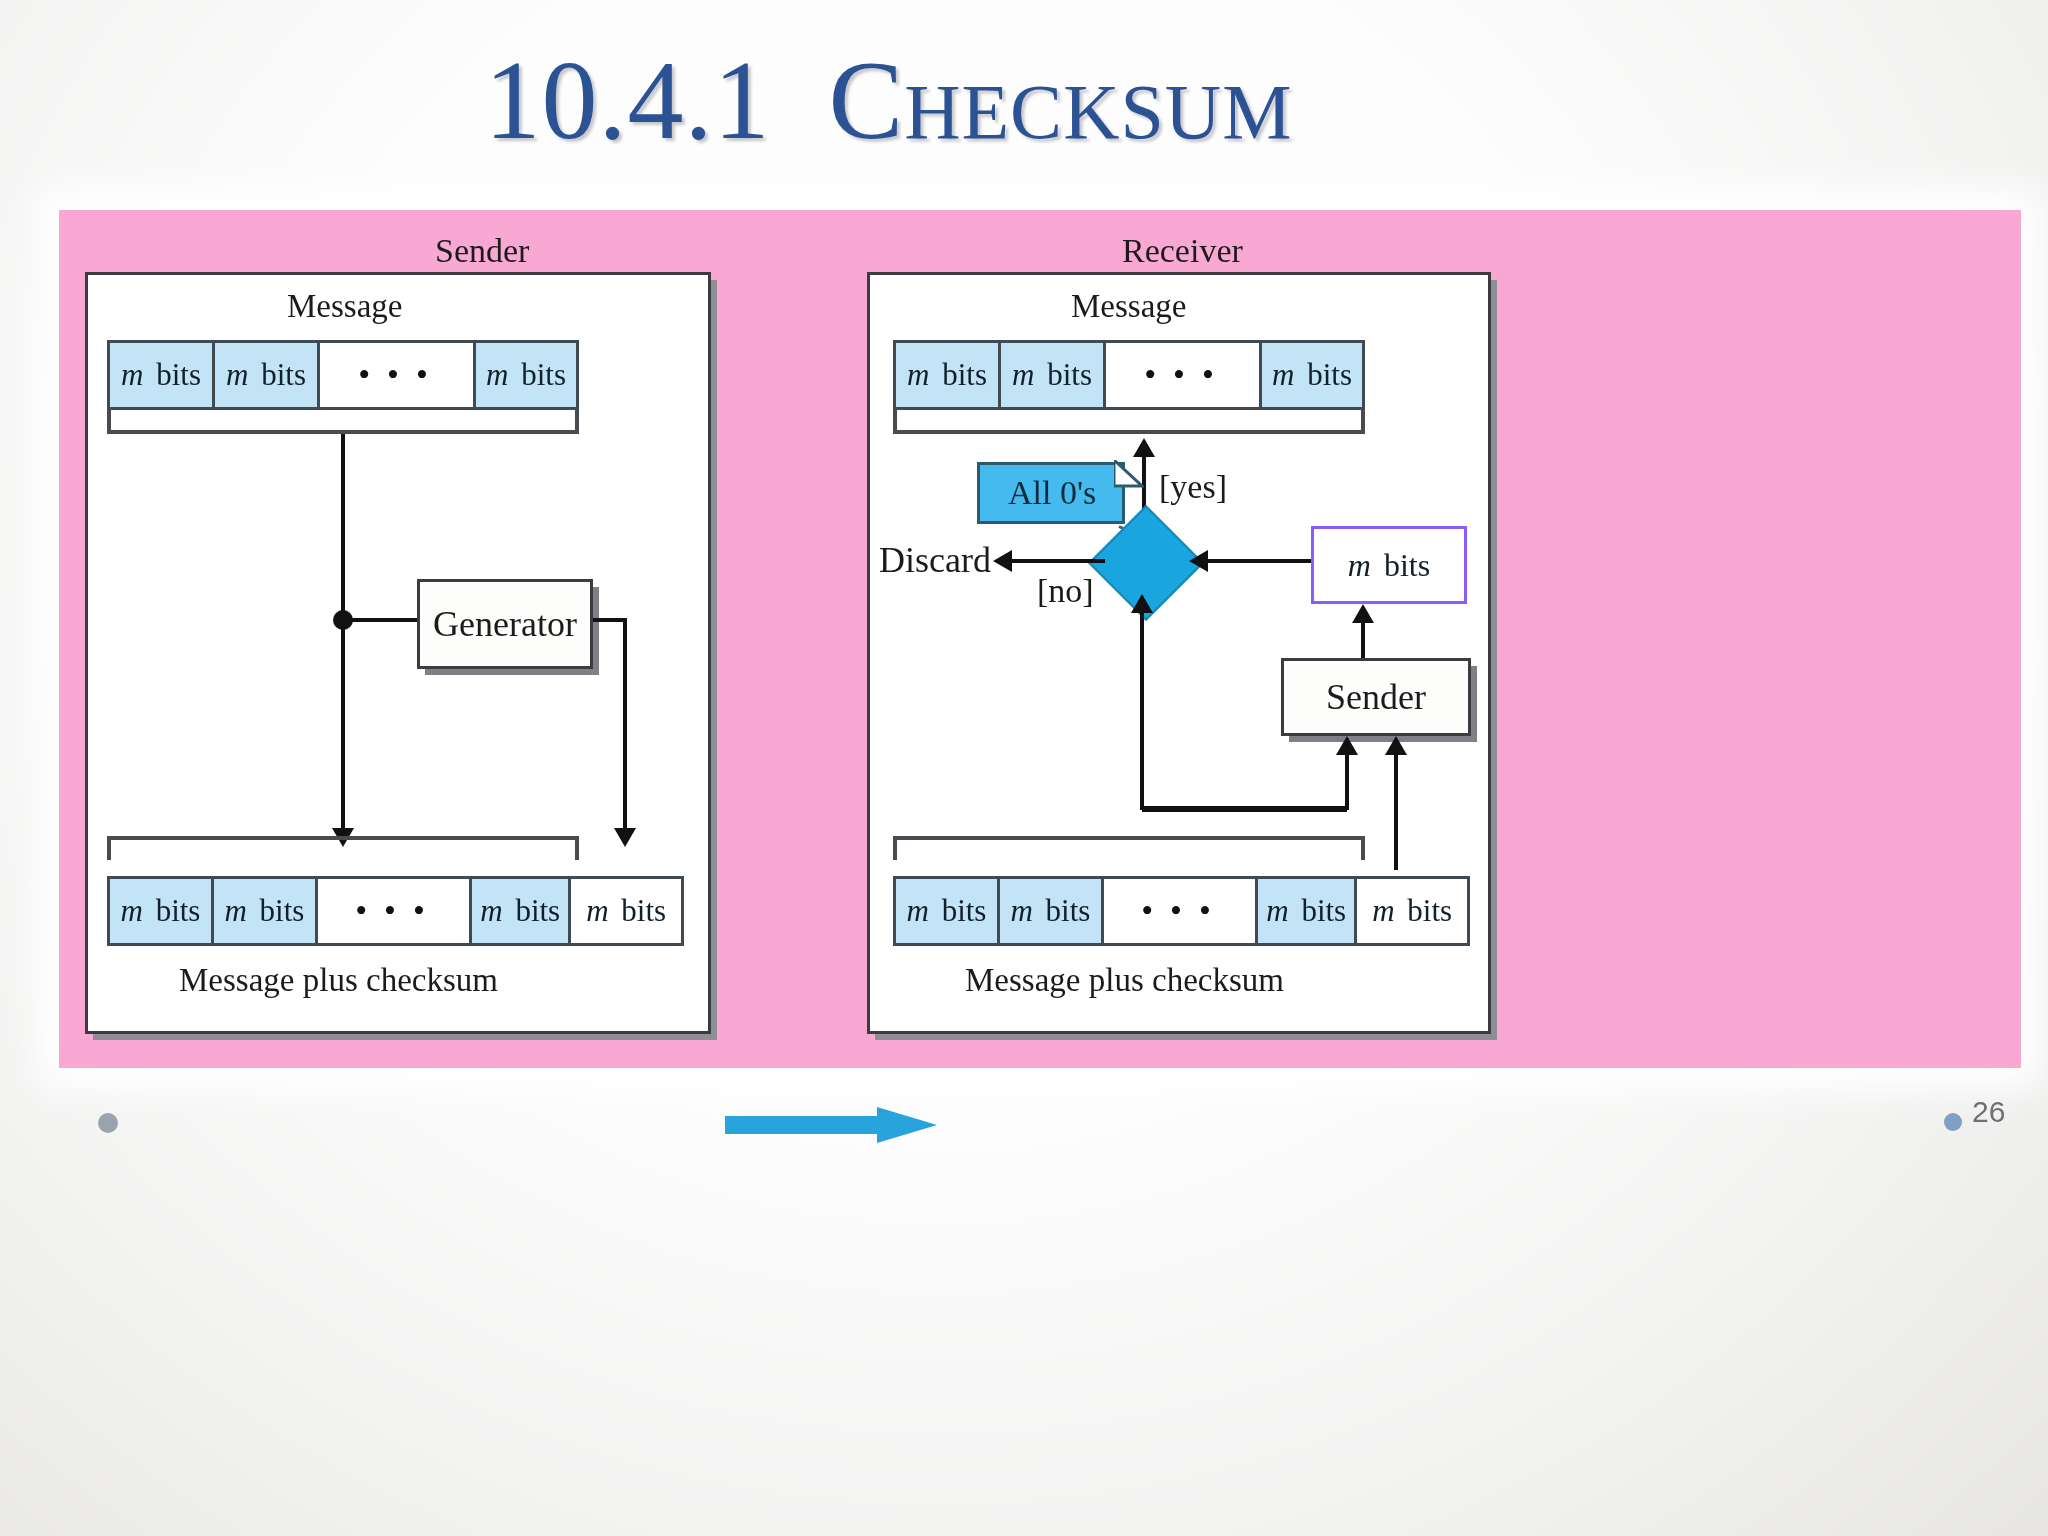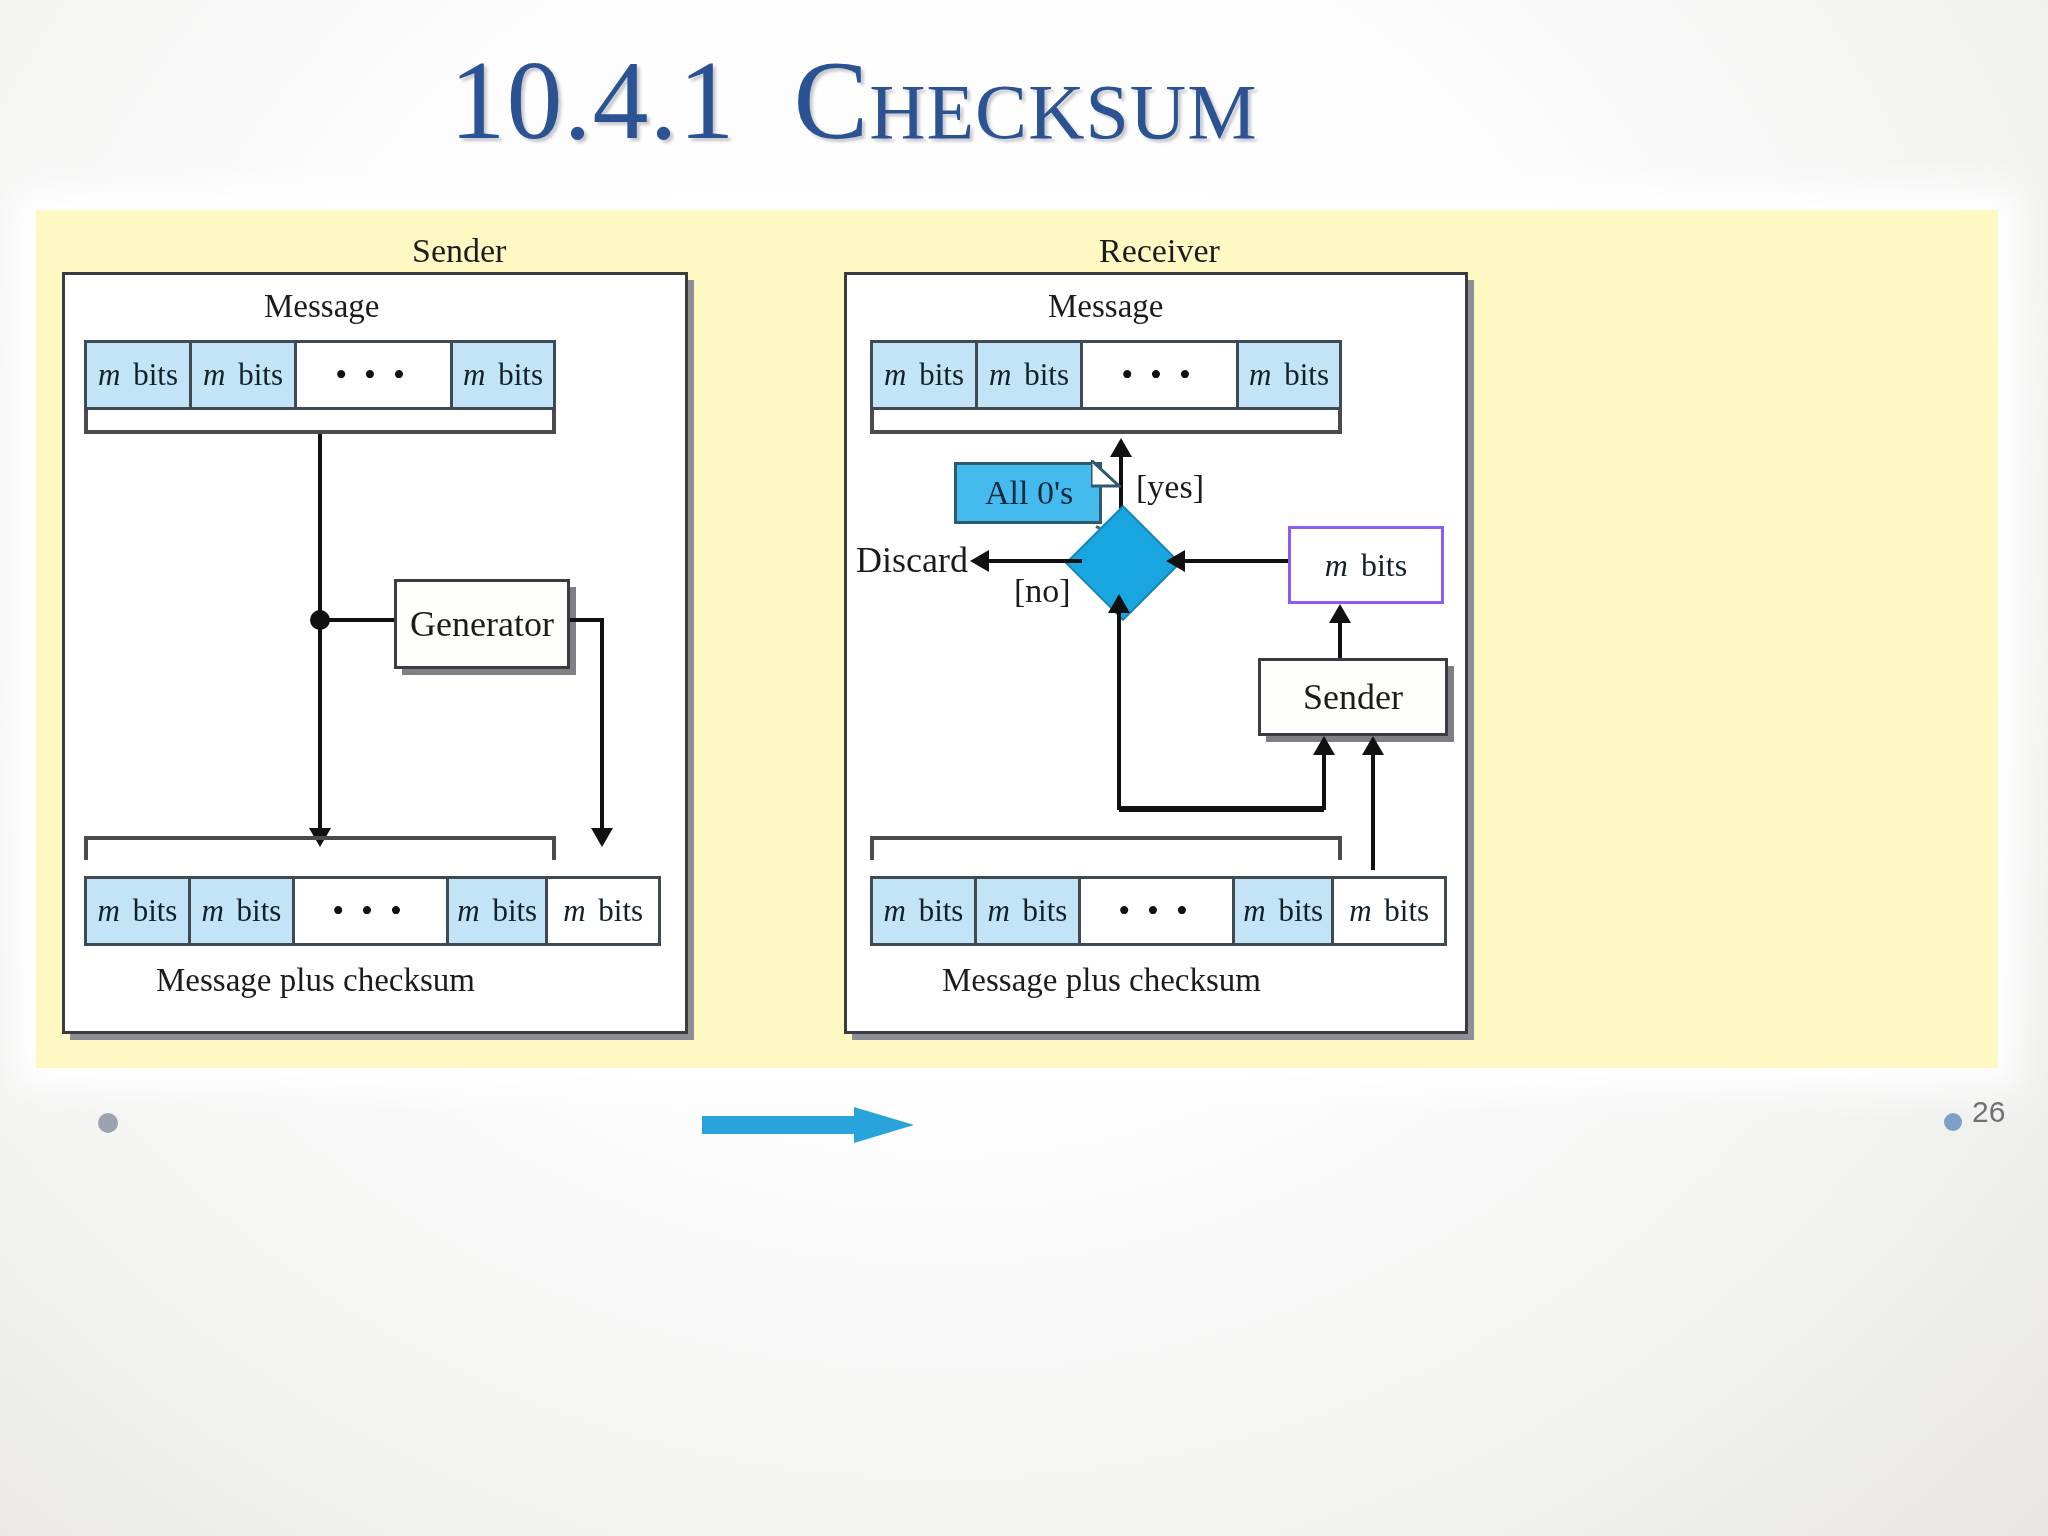--- a/index.html
+++ b/index.html
@@ -23,35 +23,36 @@
     width: 1707px;
     text-align: center;
     color: #2b5293;
     font-family: "Liberation Serif", serif;
     font-weight: normal;
     font-size: 112px;
     line-height: 1.15;
     letter-spacing: 1px;
     text-shadow: 3px 3px 3px rgba(120,120,130,0.40);
     white-space: nowrap;
+    padding-left: 35px;
   }
   #slide-title .sc {
     font-variant: small-caps;
     font-size: 112px;
   }
   #slide-title .num { font-size: 112px; }
 
   
   #figure-card {
     position: absolute;
-    left: 36px;
+    left: 59px;
     top: 210px;
     width: 1962px;
     height: 858px;
-    background: #fef9c3;
+    background: #f9a8d4;
     box-shadow: 0 0 34px 22px rgba(255,255,255,0.95);
   }
 
   
   .panel-label {
     position: absolute;
     font-family: "Liberation Serif", serif;
     font-size: 34px;
     color: #1b1b1b;
     white-space: nowrap;

